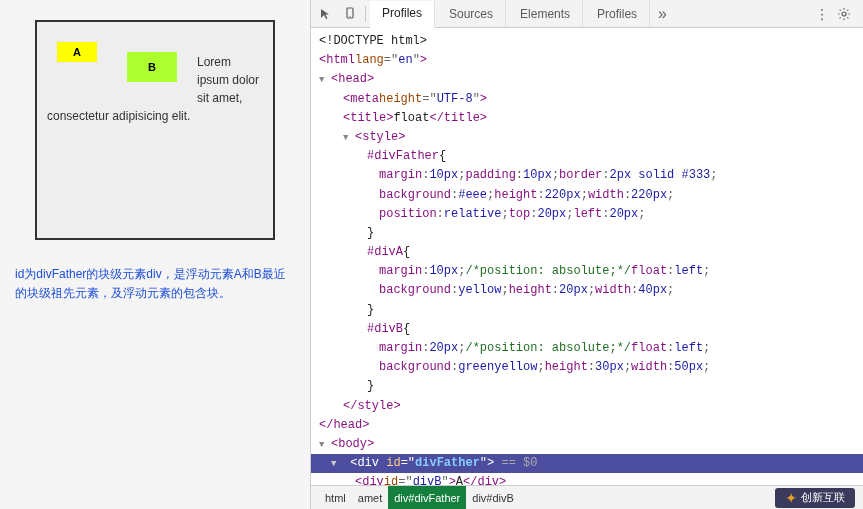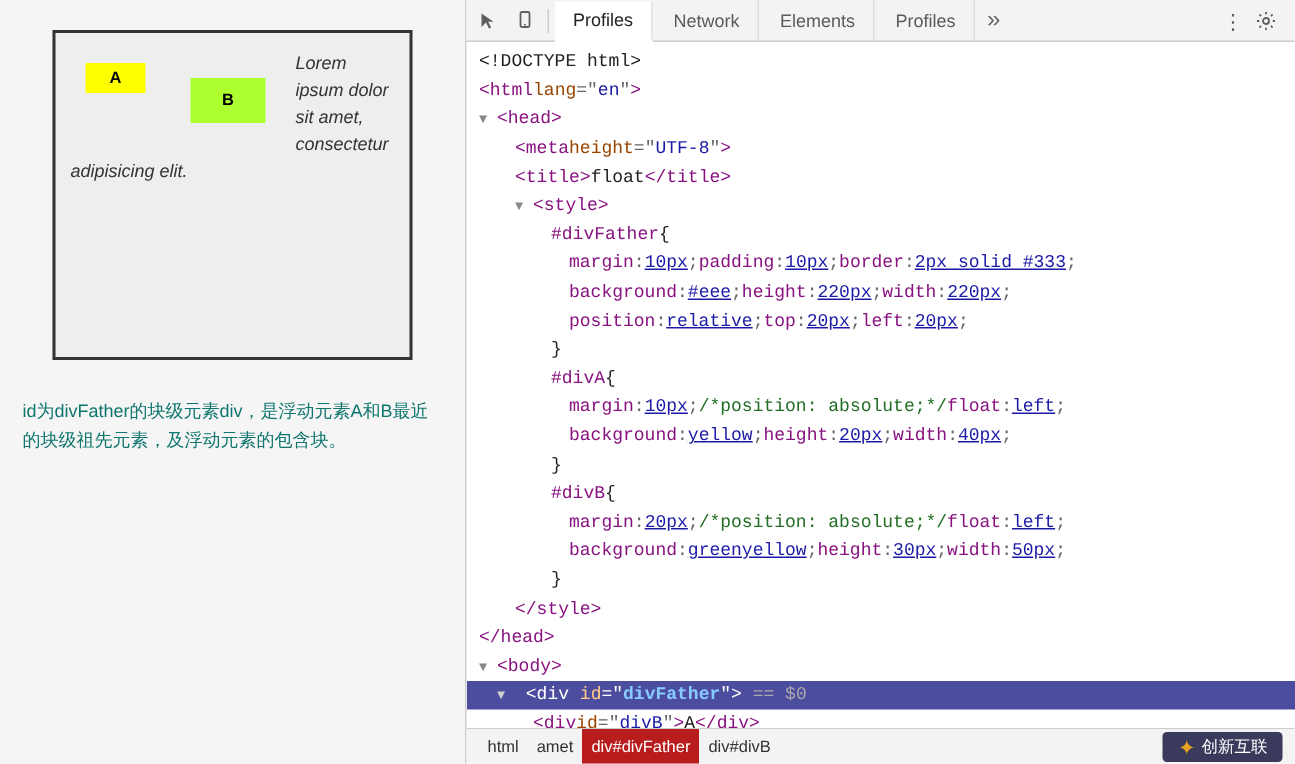--- a/index.html
+++ b/index.html
@@ -48,26 +48,25 @@
       align-items: center;
       justify-content: center;
       font-size: 11px;
       font-weight: bold;
     }
 
     #lorem-text {
       font-size: 12px;
       color: #333;
       line-height: 1.5;
-      margin-top: 1px;
-      font-style: italic;
+      margin-top: 21px;
     }
 
     #description-text {
-      color: #0f766e;
+      color: #1d4ed8;
       font-size: 12px;
       line-height: 1.6;
       margin-top: 15px;
       padding: 0 5px;
     }
 
     
     #devtools {
       flex: 1;
       background: #fff;
@@ -163,21 +162,21 @@
       cursor: pointer;
       user-select: none;
     }
 
     .c-tag { color: #881280; }
     .c-attr { color: #994500; }
     .c-val { color: #1a1aa6; }
     .c-text { color: #222; }
     .c-comment { color: #236e25; }
     .c-prop { color: #881280; }
-    .c-propval { color: #1a1aa6; text-decoration: underline; }
+    .c-propval { color: #1a1aa6; }
     .c-selector { color: #881280; }
     .c-paren { color: #222; }
     .c-equals { color: #666; }
 
     
     #status-bar {
       height: 24px;
       background: #f3f3f3;
       border-top: 1px solid #ccc;
       display: flex;
@@ -190,21 +189,21 @@
     .breadcrumb-item {
       padding: 2px 6px;
       color: #333;
       cursor: pointer;
       height: 24px;
       display: flex;
       align-items: center;
     }
 
     .breadcrumb-item.active {
-      background: #b91c1c;
+      background: #15803d;
       color: #fff;
     }
   </style>
 </head>
 <body>
 
 <div id="left-panel">
   <div id="demo-box">
     <div id="divA">
       <span>A</span>
@@ -227,21 +226,21 @@
     </div>
     <div class="toolbar-icon" title="Toggle device toolbar">
       <svg width="14" height="14" viewBox="0 0 14 14">
           <rect x="4" y="1" width="6" height="10" rx="1" fill="none" stroke="#5f5f5f" stroke-width="1.2"></rect>
           <circle cx="7" cy="9.5" r="0.6" fill="#5f5f5f"></circle>
         </svg>
     </div>
     <div class="toolbar-separator"></div>
 
     <div class="tab active">Profiles</div>
-    <div class="tab">Network</div>
+    <div class="tab">Sources</div>
     <div class="tab">Elements</div>
     <div class="tab">Profiles</div>
     <div class="tab-more">»</div>
 
     <div class="tab-actions">
       <div class="toolbar-icon">⋮</div>
       <div class="toolbar-icon">
         <svg width="14" height="14" viewBox="0 0 14 14">
             <circle cx="7" cy="7" r="2" fill="none" stroke="#5f5f5f" stroke-width="1.2"></circle>
             <path d="M7 1v1.5M7 11.5V13M1 7h1.5M11.5 7H13M2.6 2.6l1.1 1.1M10.3 10.3l1.1 1.1M11.4 2.6l-1.1 1.1M3.7 10.3l-1.1 1.1" stroke="#5f5f5f" stroke-width="1.2"></path>

